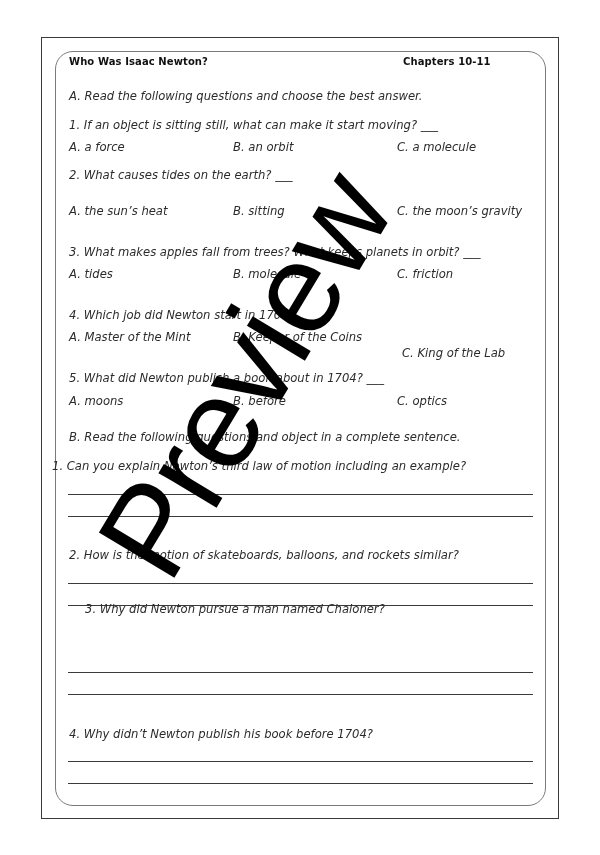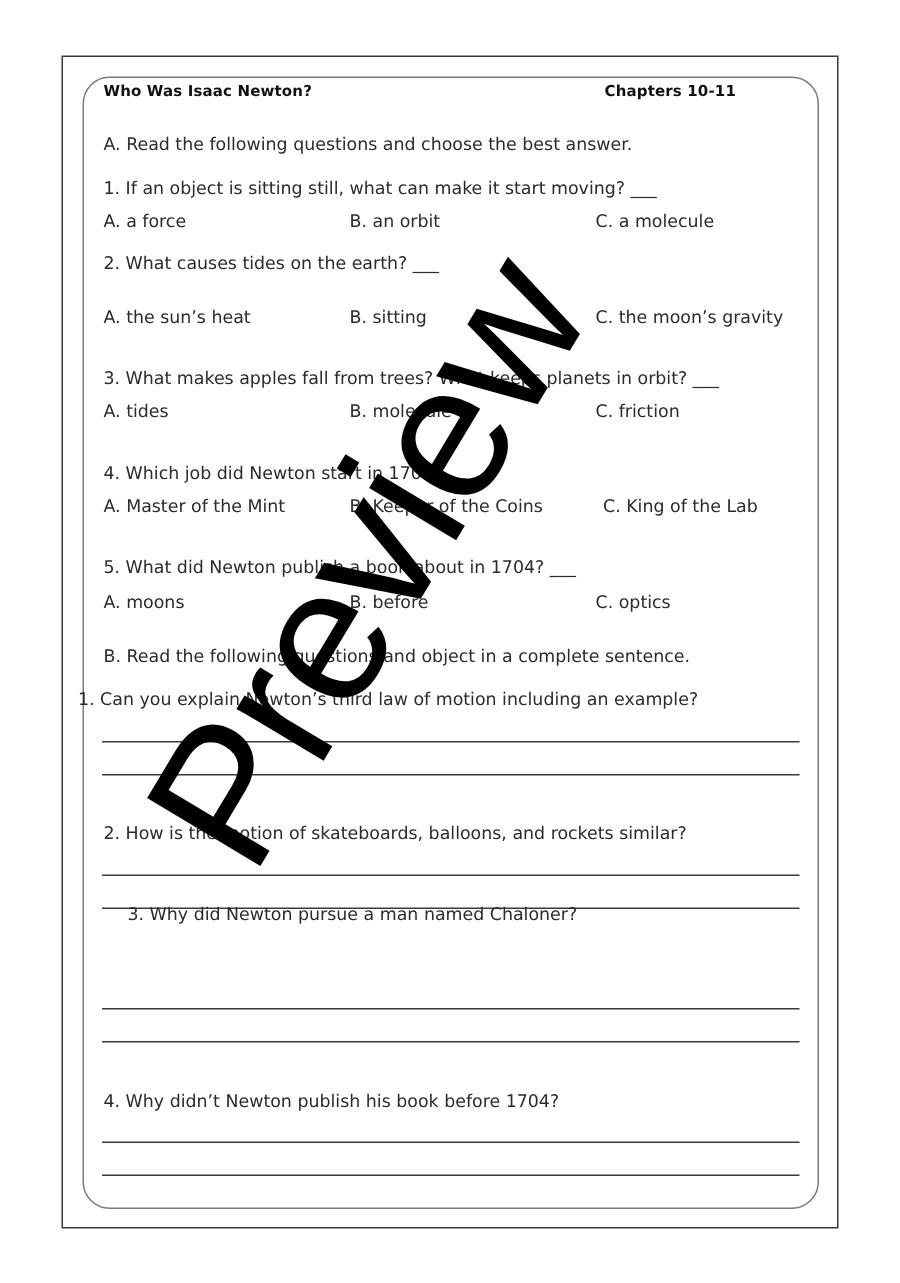--- a/index.html
+++ b/index.html
@@ -12,21 +12,21 @@
     border:1px solid #3a3a3a; box-sizing:border-box;
   }
   .inner {
     position:absolute; left:55px; top:51px; width:491px; height:755px;
     border:1px solid #7a7a7a; border-radius:18px; box-sizing:border-box;
   }
   .abs { position:absolute; white-space:nowrap; }
   .title {
     font-weight:bold; font-size:10px; color:#111; letter-spacing:0.1px;
   }
-  .txt { font-size:11.6px; line-height:14px; color:#2b2b2b; }
+  .txt { font-size:11.6px; line-height:14px; color:#2b2b2b;font-style:italic; }
   .line {
     position:absolute; left:68px; width:465px; height:0;
     border-top:1px solid #3a3a3a;
   }
   .watermark {
     position:absolute; left:245px; top:375px;
     transform: translate(-50%, -50%) rotate(-59deg);
     font-family:"Liberation Sans", sans-serif;
     font-size:128px; font-weight:normal; color:#000;
     line-height:1; white-space:nowrap; letter-spacing:-2px;
@@ -62,21 +62,21 @@
   <div class="abs txt" style="left:69px; top:245px;">3. What makes apples fall from trees? What keeps planets in orbit? ___</div>
   <div class="abs txt" style="left:69px; top:267px;">A. tides</div>
   <div class="abs txt" style="left:233px; top:267px;">B. molecule</div>
   <div class="abs txt" style="left:397px; top:267px;">C. friction</div>
 </div>
 
 <div>
   <div class="abs txt" style="left:69px; top:308px;">4. Which job did Newton start in 1700? ___</div>
   <div class="abs txt" style="left:69px; top:330px;">A. Master of the Mint</div>
   <div class="abs txt" style="left:233px; top:330px;">B. Keeper of the Coins</div>
-  <div class="abs txt" style="left:402px; top:330px;">C. King of the Lab</div>
+  <div class="abs txt" style="left:402px; top:346px;">C. King of the Lab</div>
 </div>
 
 <div>
   <div class="abs txt" style="left:69px; top:371px;">5. What did Newton publish a book about in 1704? ___</div>
   <div class="abs txt" style="left:69px; top:394px;">A. moons</div>
   <div class="abs txt" style="left:233px; top:394px;">B. before</div>
   <div class="abs txt" style="left:397px; top:394px;">C. optics</div>
 </div>
 
 <div class="abs txt" style="left:69px; top:430px;">B. Read the following questions and object in a complete sentence.</div>

